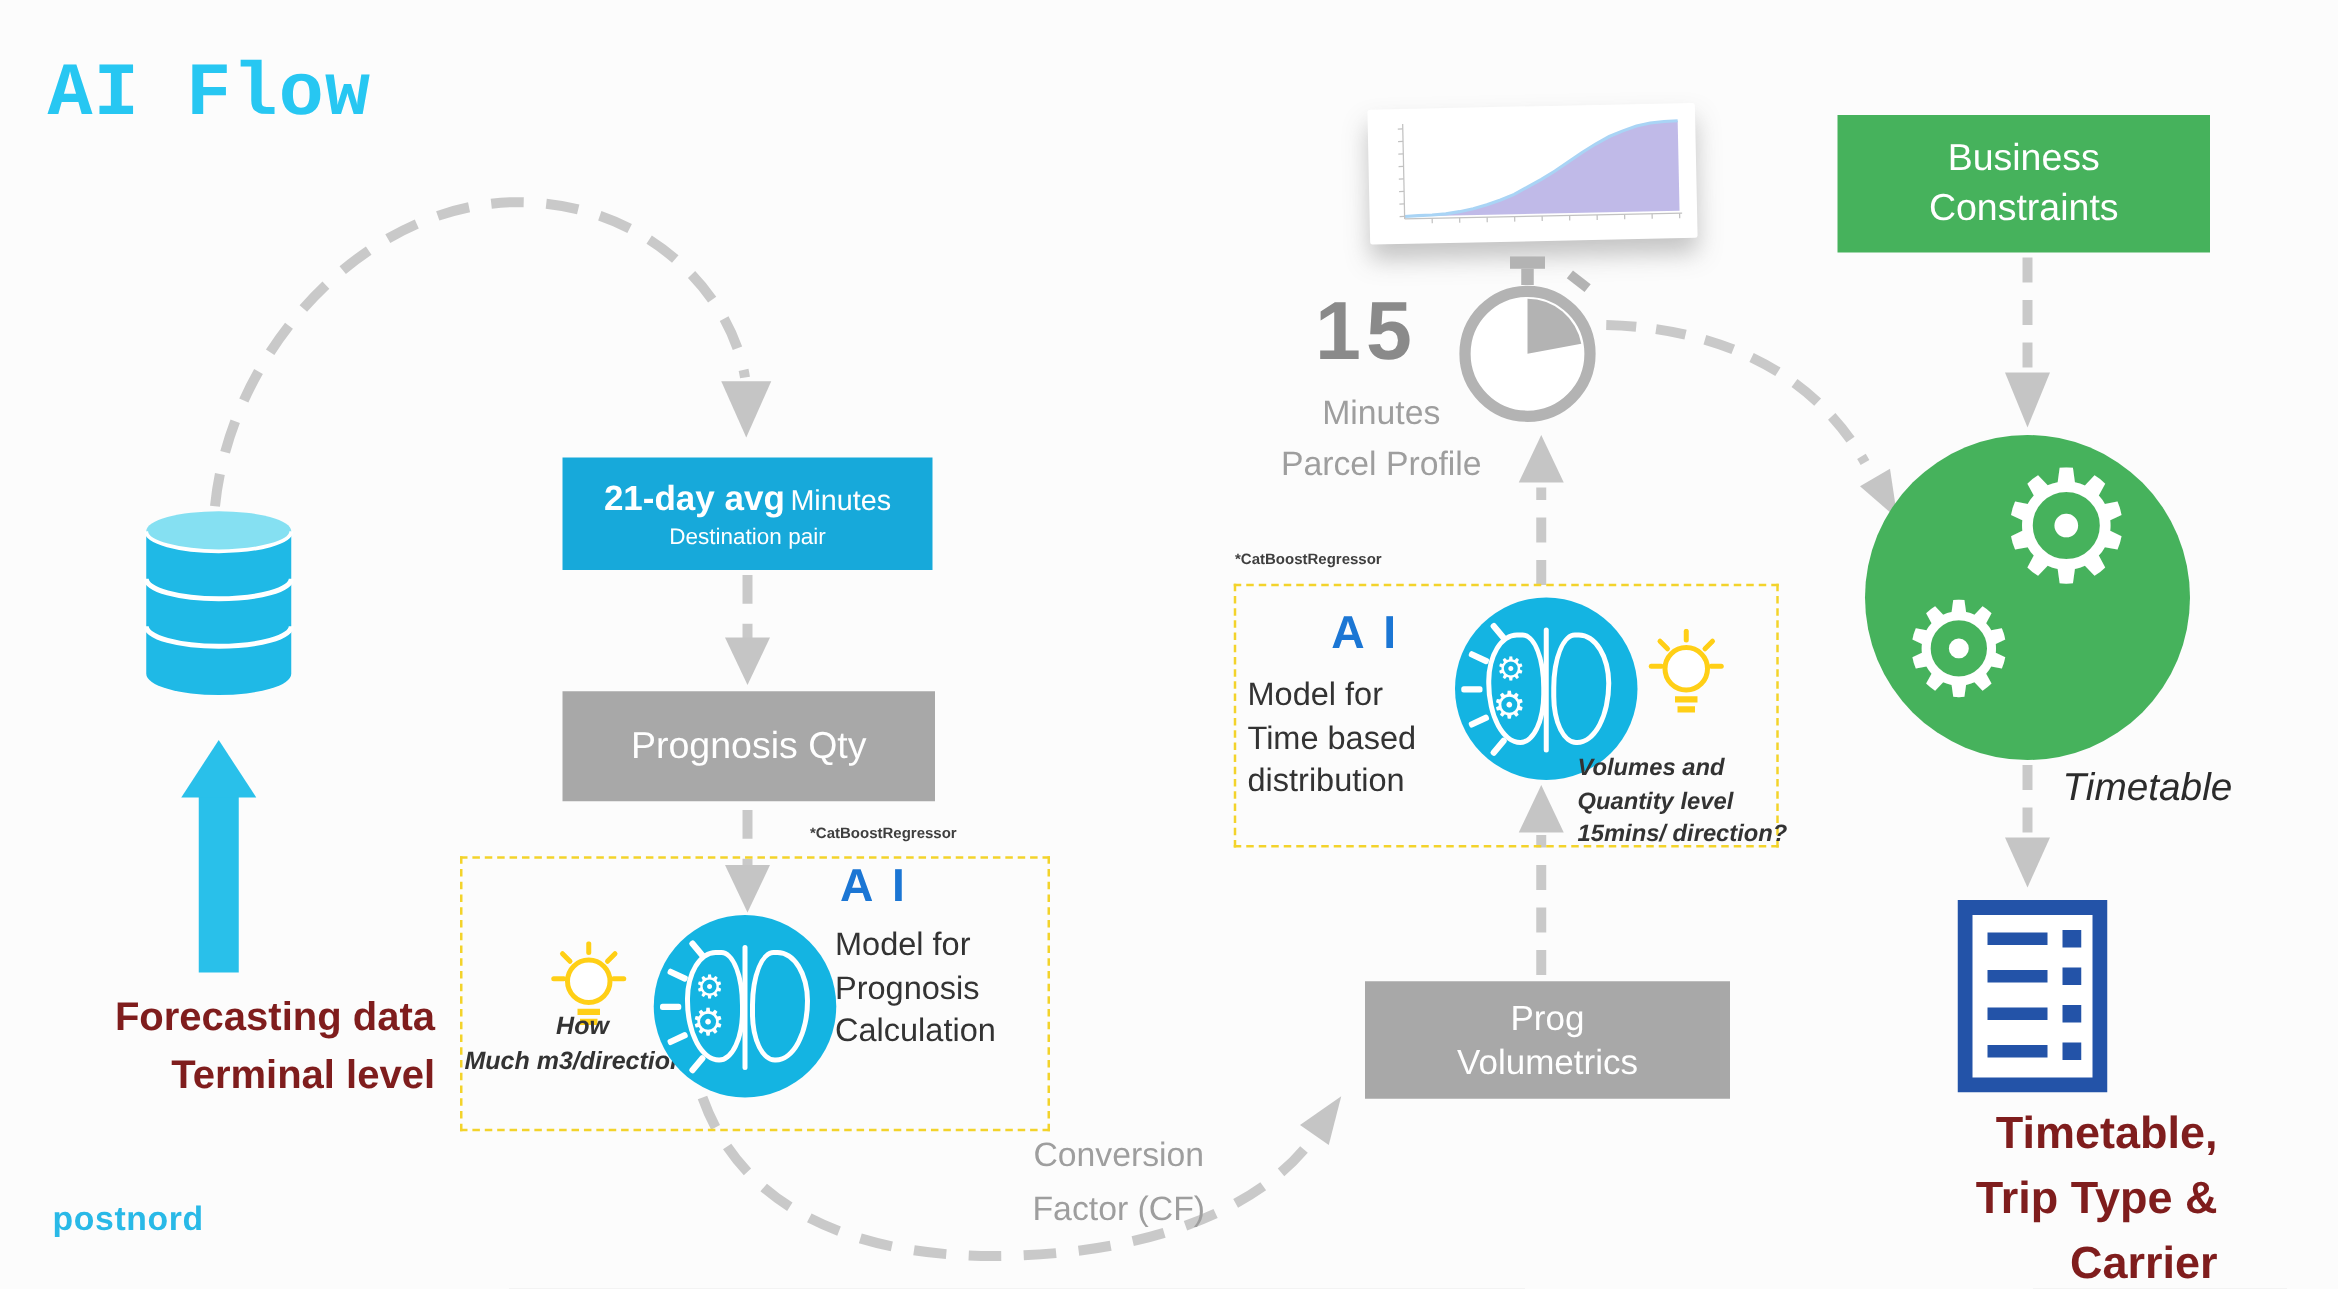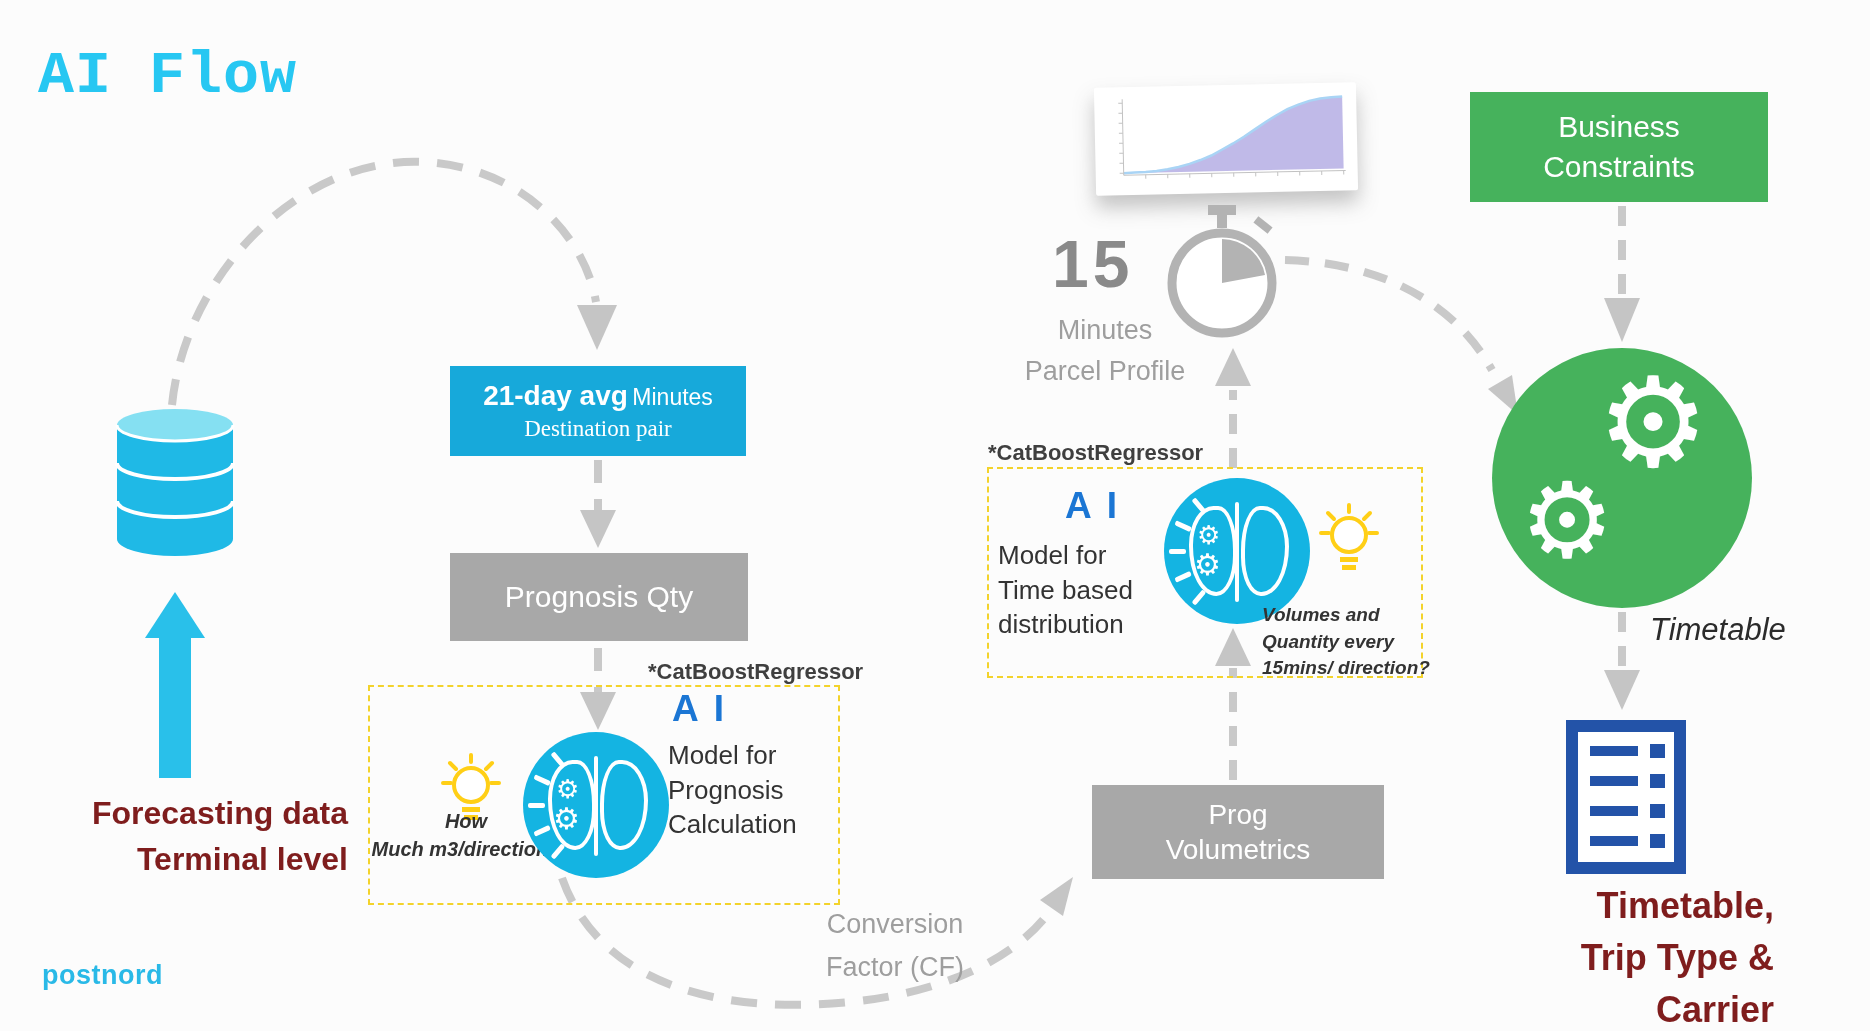--- a/index.html
+++ b/index.html
@@ -17,21 +17,21 @@
             align-items:center;justify-content:center;text-align:center;line-height:1.3;}
   .gray-box{background:#a8a8a8;color:#fff;display:flex;flex-direction:column;
             align-items:center;justify-content:center;text-align:center;line-height:1.25;font-size:30px;}
   .green-box{background:#46b25c;color:#fff;display:flex;align-items:center;justify-content:center;
              text-align:center;font-size:30px;line-height:1.35;font-weight:500;}
 
   .dark-label{color:#7f1d1d;text-align:right;}
   .gray-label{color:#9e9e9e;text-align:center;}
 
   .ai-dashed{border:2px dashed #f3d32b;background:transparent;}
-  .annotation{font-size:22px;font-weight:700;color:#3f3f3f;}
+  .annotation{font-size:12px;font-weight:700;color:#3f3f3f;}
   .ai-letters{font-size:37px;font-weight:800;color:#1b76d4;letter-spacing:3px;}
   .model-label{font-size:26px;color:#333;line-height:1.33;}
   .question{font-style:italic;font-weight:700;font-size:20px;color:#333;line-height:1.4;}
 
   
   .brain-circle{border-radius:50%;background:#14b4e2;}
   .brain-circle .tick{position:absolute;left:50%;top:50%;width:17px;height:5px;margin:-2px 0 0 -8px;
                       background:#fff;border-radius:2px;transform:rotate(var(--a)) translateX(60px);}
   .brain-half{position:absolute;border:4px solid #fff;background:transparent;width:40px;height:82px;}
   .brain-left{left:25px;top:28px;border-radius:52% 40% 44% 58% / 44% 50% 46% 56%;}
@@ -92,21 +92,21 @@
     <path d="M5 98 A58 16 0 0 0 121 98" fill="none" stroke="#fff" stroke-width="4"></path>
   </svg>
   <div class="abs z2 dark-label pre" style="left:0px;top:790px;width:348px;font-size:32px;font-weight:600;line-height:1.45;">Forecasting data
 Terminal level</div>
 
   <div class="abs z2 cyan-box" style="left:450px;top:366px;width:296px;height:90px;">
     <div>
       <span style="font-size:28px;font-weight:700;">21-day avg</span>
       <span style="font-size:23px;font-weight:500;">Minutes</span>
     </div>
-    <div style="font-size:23px;font-weight:500;font-family:Liberation Serif, serif;">Destination pair</div>
+    <div style="font-size:18px;font-weight:500;">Destination pair</div>
   </div>
 
   <div class="abs z2 gray-box" style="left:450px;top:553px;width:298px;height:88px;">
     <div>Prognosis Qty</div>
   </div>
 
   <div class="abs z2 annotation" style="left:648px;top:659px;">*CatBoostRegressor</div>
   <div class="abs z2 ai-dashed" style="left:368px;top:685px;width:468px;height:216px;"></div>
   <div class="abs z2 ai-letters" style="left:672px;top:688px;">A I</div>
   <div class="abs z2 model-label pre" style="left:668px;top:738px;width:175px;">Model for
@@ -175,21 +175,21 @@
         <line x1="54" y1="30" x2="62" y2="30"></line>
       <line x1="13" y1="10" x2="19" y2="16"></line>
         <line x1="49" y1="16" x2="55" y2="10"></line>
       <line x1="34" y1="2" x2="34" y2="9"></line>
       <circle cx="34" cy="32" r="17" fill="#fff"></circle>
     </g>
     <rect x="25" y="54" width="18" height="5" fill="#ffcf16"></rect>
     <rect x="27" y="62" width="14" height="5" fill="#ffcf16"></rect>
   </svg>
   <div class="abs z2 question pre" style="left:1262px;top:602px;width:175px;font-size:19px;text-align:left;">Volumes and
-Quantity every
+Quantity level
 15mins/ direction?</div>
 
   <div class="abs z2 chart-thumb" style="left:1095px;top:85px;width:262px;height:108px;">
     <svg width="262" height="108" viewBox="0 0 262 108">
       <path id="chart-area" d="M28.0,86.0 L39.0,85.6 L50.0,85.3 L61.0,84.6 L72.0,83.1 L83.0,81.0 L94.0,78.1 L105.0,74.5 L116.0,70.2 L127.0,64.4 L138.0,58.6 L149.0,52.2 L160.0,45.0 L171.0,37.8 L182.0,31.3 L193.0,25.5 L204.0,21.2 L215.0,17.6 L226.0,15.4 L237.0,14.4 L248.0,14.0 L248,86 L28,86 Z" fill="#bdb6e7" opacity="0.95"></path>
       <path id="chart-line" d="M28.0,86.0 L39.0,85.6 L50.0,85.3 L61.0,84.6 L72.0,83.1 L83.0,81.0 L94.0,78.1 L105.0,74.5 L116.0,70.2 L127.0,64.4 L138.0,58.6 L149.0,52.2 L160.0,45.0 L171.0,37.8 L182.0,31.3 L193.0,25.5 L204.0,21.2 L215.0,17.6 L226.0,15.4 L237.0,14.4 L248.0,14.0" fill="none" stroke="#a9d4f5" stroke-width="2.5"></path>
       <g stroke="#c2c2c2" stroke-width="1">
         <line x1="28" y1="12" x2="28" y2="88"></line>
         <line x1="24" y1="16" x2="28" y2="16"></line>
           <line x1="24" y1="26" x2="28" y2="26"></line>

